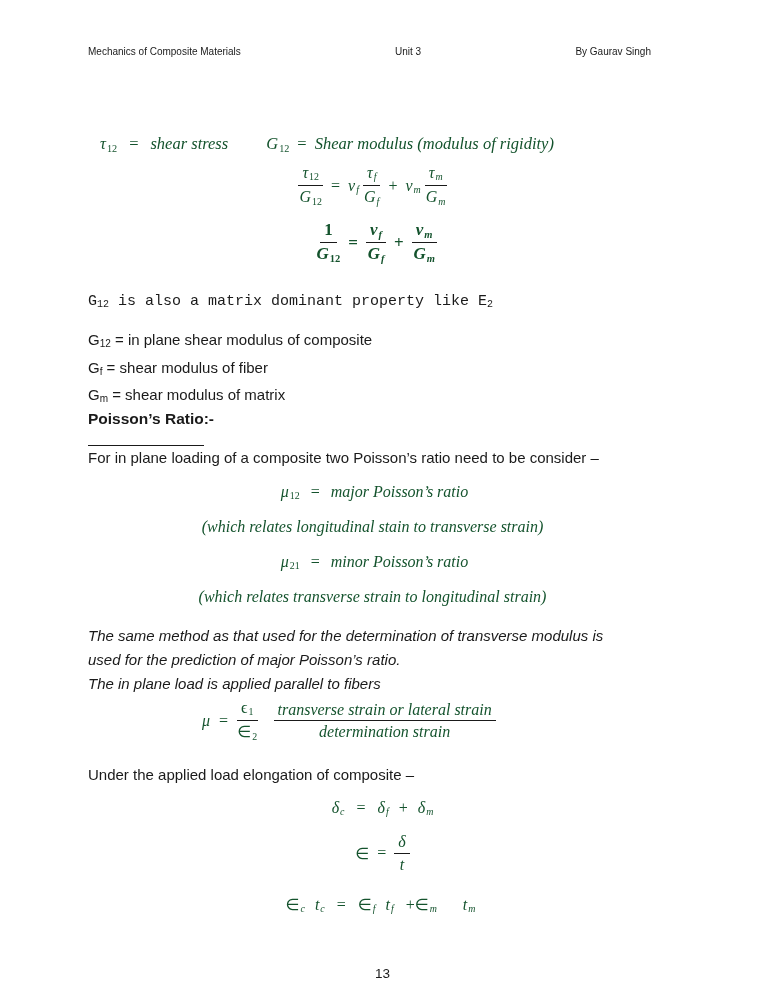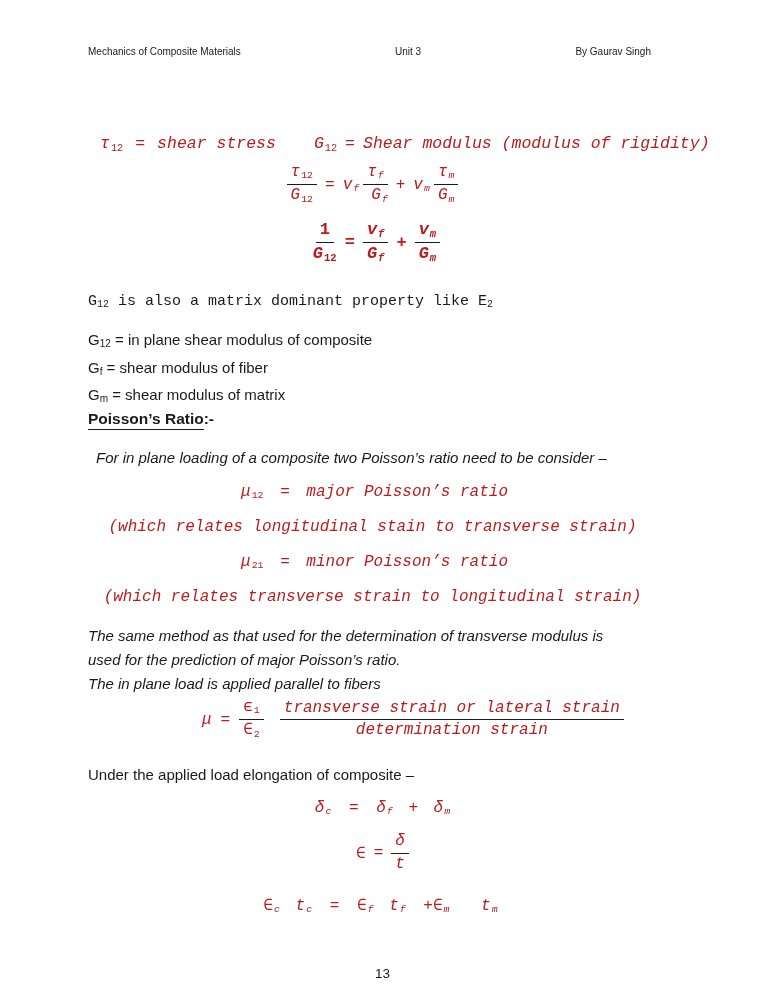--- a/index.html
+++ b/index.html
@@ -9,23 +9,23 @@
   }
   .abs{position:absolute;}
   
   .header{top:46px;left:88px;right:114px;display:flex;justify-content:space-between;
           font-size:10px;}
   
   .t15{font-size:15px;line-height:20px;}
   .defs{line-height:23.5px;}
   .bsub{font-size:10px;vertical-align:-2px;}
   .heading{font-size:15.5px;font-weight:bold;}
-  .ul{border-bottom:1.6px solid #1a1a1a;padding-bottom:2px;}
+  .ul{border-bottom:1.6px solid #1a1a1a;padding-bottom:18px;}
   
-  .math{font-family:Liberation Mono, monospace;font-style:italic;font-size:16px;color:#b91c1c;}
+  .math{font-family:Liberation Serif, serif;font-style:italic;font-size:16px;color:#14532d;}
   .math .up{font-style:normal;}
   .sb{font-size:62%;font-style:inherit;vertical-align:-0.25em;margin-left:1px;}
   .mathbold{font-weight:bold;font-size:17px;}
   .eqrow{display:flex;align-items:center;}
   .centerrow{left:0;right:0;display:flex;justify-content:center;align-items:center;}
   .centerline{left:0;right:0;text-align:center;}
   .frac{display:inline-flex;flex-direction:column;align-items:center;text-align:center;}
   .frac .fn{padding:0 4px 2px;border-bottom:1.4px solid #1a1a1a;line-height:1.1;}
   .frac .fd{padding-top:2px;line-height:1.1;}
   .mathbold .fn{border-bottom-width:1.8px;}
@@ -53,21 +53,21 @@
     <span>Shear modulus (modulus of rigidity)</span>
   </div>
 
   <div class="abs math centerrow" style="top:164px;transform:translateX(-10px);">
     <span class="frac">
       <span class="fn"><span>τ</span><span class="sb up">12</span></span>
       <span class="fd"><span>G</span><span class="sb up">12</span></span>
     </span>
     <span class="up mx">=</span>
     <span><span>v</span><span class="sb">f</span></span>
-    <span class="frac" style="margin-left:4px;align-items:flex-end;">
+    <span class="frac" style="margin-left:4px;">
       <span class="fn"><span>τ</span><span class="sb">f</span></span>
       <span class="fd"><span>G</span><span class="sb">f</span></span>
     </span>
     <span class="up mx">+</span>
     <span><span>v</span><span class="sb">m</span></span>
     <span class="frac" style="margin-left:4px;justify-content:space-between;">
       <span class="fn"><span>τ</span><span class="sb">m</span></span>
       <span class="fd"><span>G</span><span class="sb">m</span></span>
     </span>
   </div>
@@ -96,21 +96,21 @@
   <div class="abs t15 defs" style="top:328px;left:88px;">
     <div><span>G</span><span class="bsub">12</span><span> = in plane shear modulus of composite</span></div>
     <div><span>G</span><span class="bsub">f</span><span> = shear modulus of fiber</span></div>
     <div><span>G</span><span class="bsub">m</span><span> = shear modulus of matrix</span></div>
   </div>
 
   <div class="abs heading" style="top:410px;left:88px;">
     <span class="ul">Poisson’s Ratio</span><span>:-</span>
   </div>
 
-  <div class="abs t15" style="top:448px;left:96px;font-style:italic;">For in plane loading of a composite two Poisson’s ratio need to be consider –</div>
+  <div class="abs t15" style="top:448px;left:88px;">For in plane loading of a composite two Poisson’s ratio need to be consider –</div>
 
   <div class="abs math centerline" style="top:483px;transform:translateX(-8px);">
     <span><span>μ</span><span class="sb up">12</span></span>
     <span class="up" style="margin:0 7px;">=</span>
     <span>major Poisson’s ratio</span>
   </div>
 
   <div class="abs math centerline" style="top:518px;transform:translateX(-10px);">(which relates longitudinal stain to transverse strain)</div>
 
   <div class="abs math centerline" style="top:553px;transform:translateX(-8px);">

